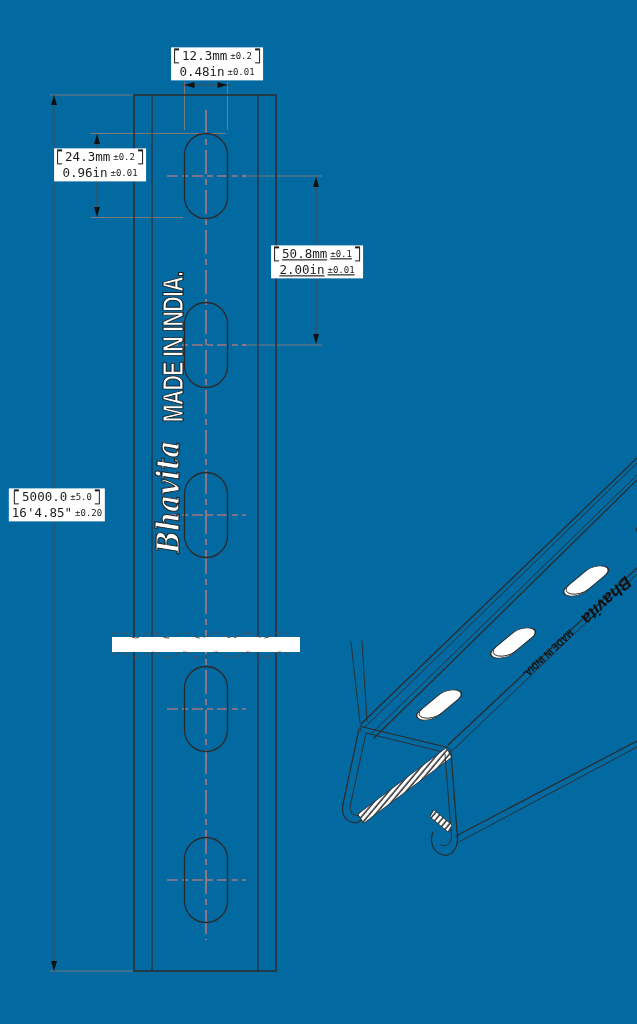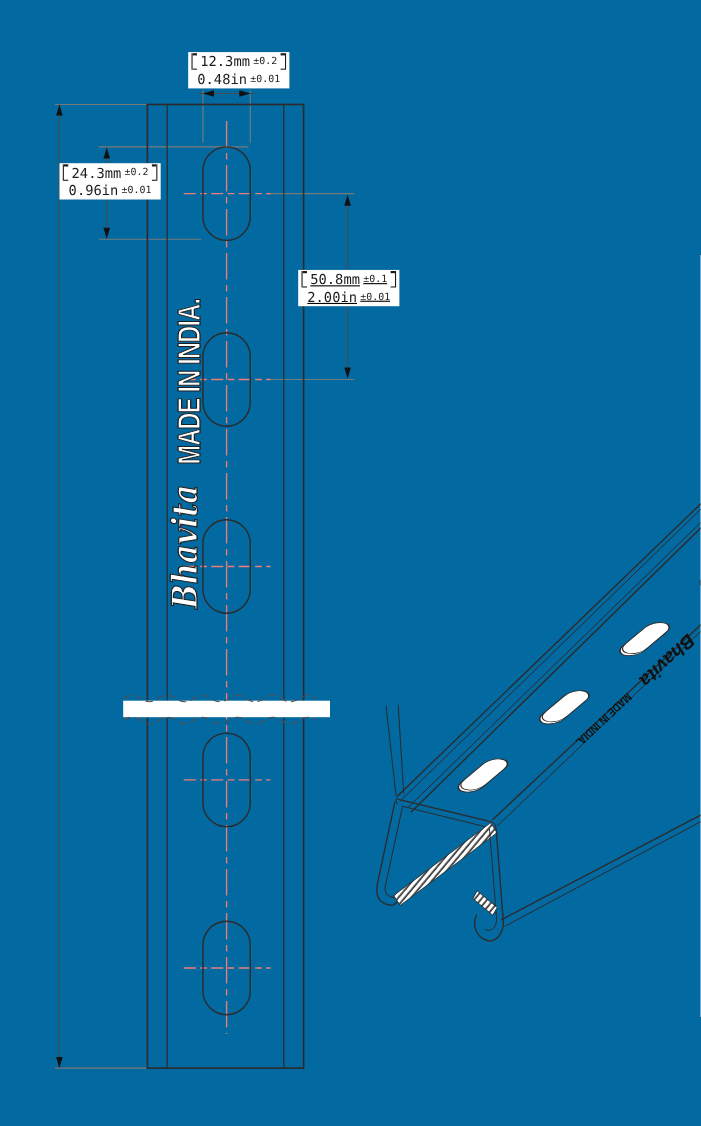--- a/index.html
+++ b/index.html
@@ -200,20 +200,32 @@
       <span class="main">50.8mm</span>
       <span class="tol">±0.1</span>
       <span class="brk r"></span>
     </div>
     <div class="row">
       <span class="main">2.00in</span>
       <span class="tol">±0.01</span>
     </div>
   </div>
 
+  <div class="dim" style="left:57px;top:505px;">
+    <div class="row">
+      <span class="brk"></span>
+      <span class="main">5000.0</span>
+      <span class="tol">±5.0</span>
+      <span class="brk r"></span>
+    </div>
+    <div class="row">
+      <span class="main">16'4.85"</span>
+      <span class="tol">±0.20</span>
+    </div>
+  </div>
 
   <div class="fv-origin">MADE IN INDIA.</div>
   <div class="fv-brand">Bhavita</div>
 
   <div class="iso-text">
     <span class="iso-brand">Bhavita</span>
     <span class="iso-origin">MADE IN INDIA.</span>
   </div>
 
 </div>

